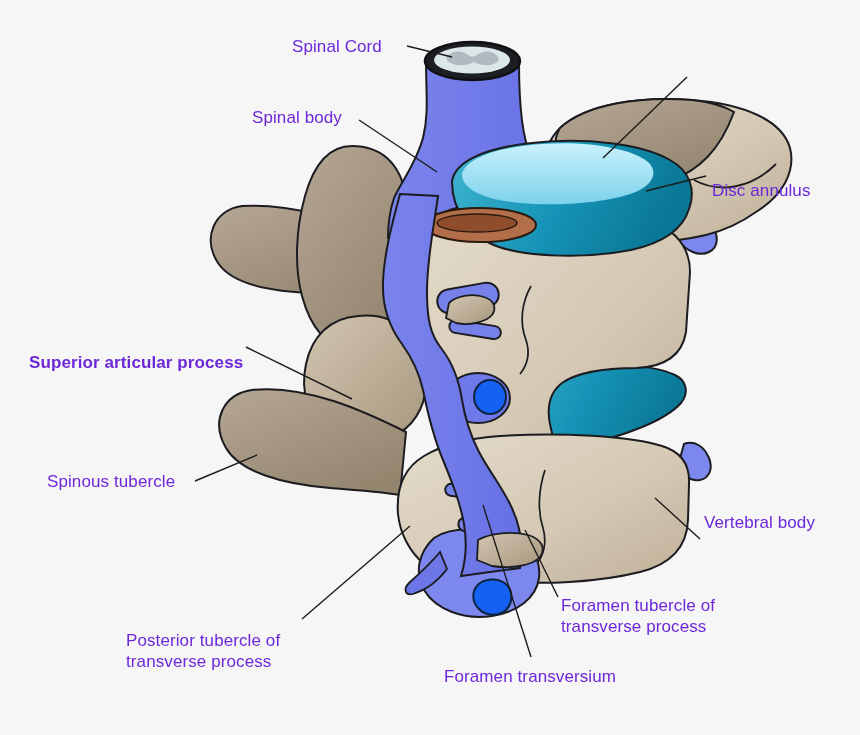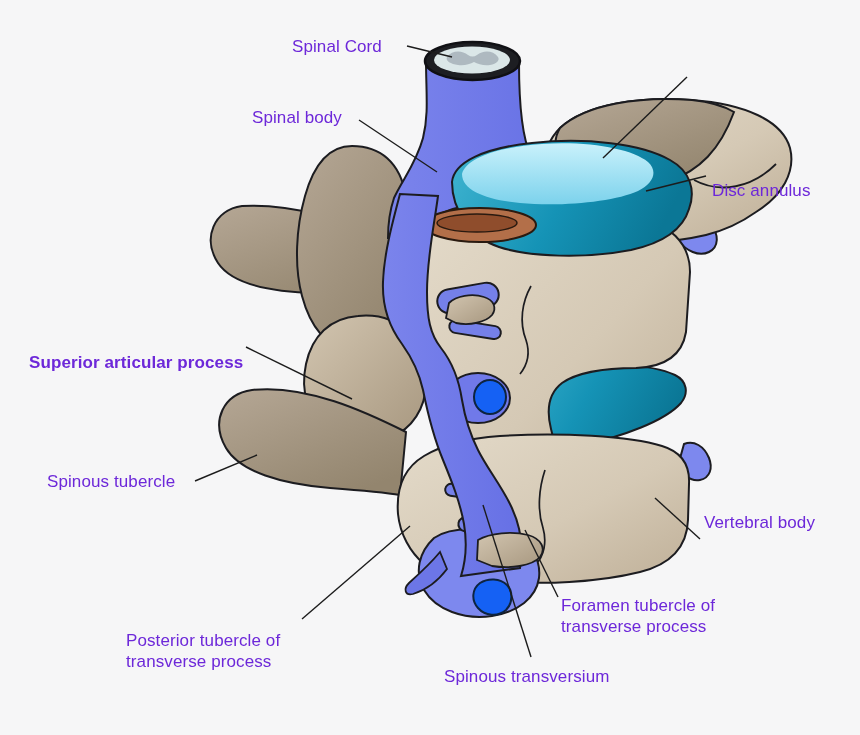--- a/index.html
+++ b/index.html
@@ -129,15 +129,15 @@
   <div class="lbl" style="left:126px;top:602px;margin-top:28px;">
     <div>Posterior tubercle of</div>
     <div>transverse process</div>
   </div>
 
   <div class="lbl" style="left:561px;top:595px;">
     <div>Foramen tubercle of</div>
     <div>transverse process</div>
   </div>
 
-  <div class="lbl" style="left:444px;top:666px;">Spinous transversium</div>
+  <div class="lbl" style="left:444px;top:666px;">Foramen transversium</div>
 
 </div>
 
 </body></html>

